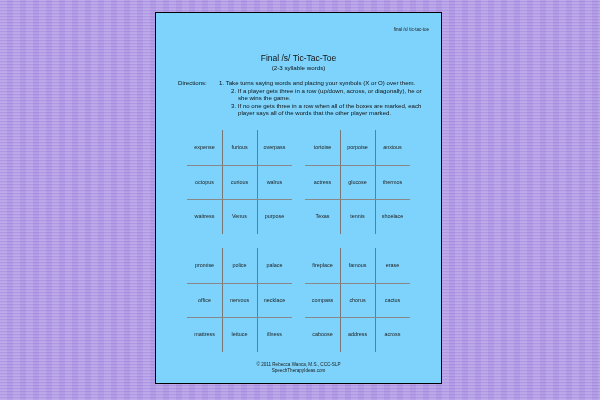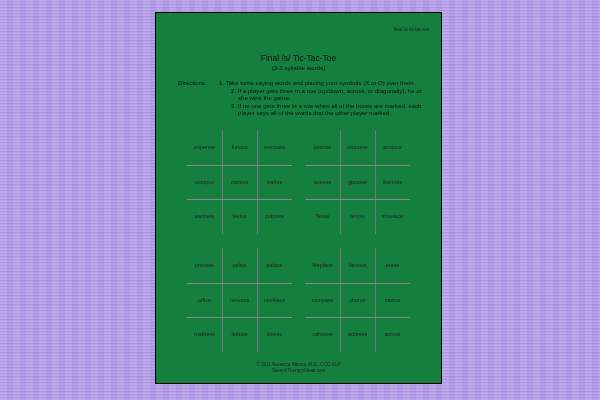--- a/index.html
+++ b/index.html
@@ -22,21 +22,21 @@
           rgba(110,80,190,0.07) 7px, rgba(110,80,190,0.07) 13px);
       font-family: "Liberation Sans", sans-serif;
       color: #111;
     }
     .page {
       position: absolute;
       left: 155px;
       top: 12px;
       width: 287px;
       height: 372px;
-      background: #15803d;
+      background: #7dd3fc;
       border: 1.5px solid #000;
       box-sizing: border-box;
     }
     .header-tag {
       position: absolute;
       right: 12px;
       top: 14px;
       font-size: 4.5px;
       color: #222;
     }

